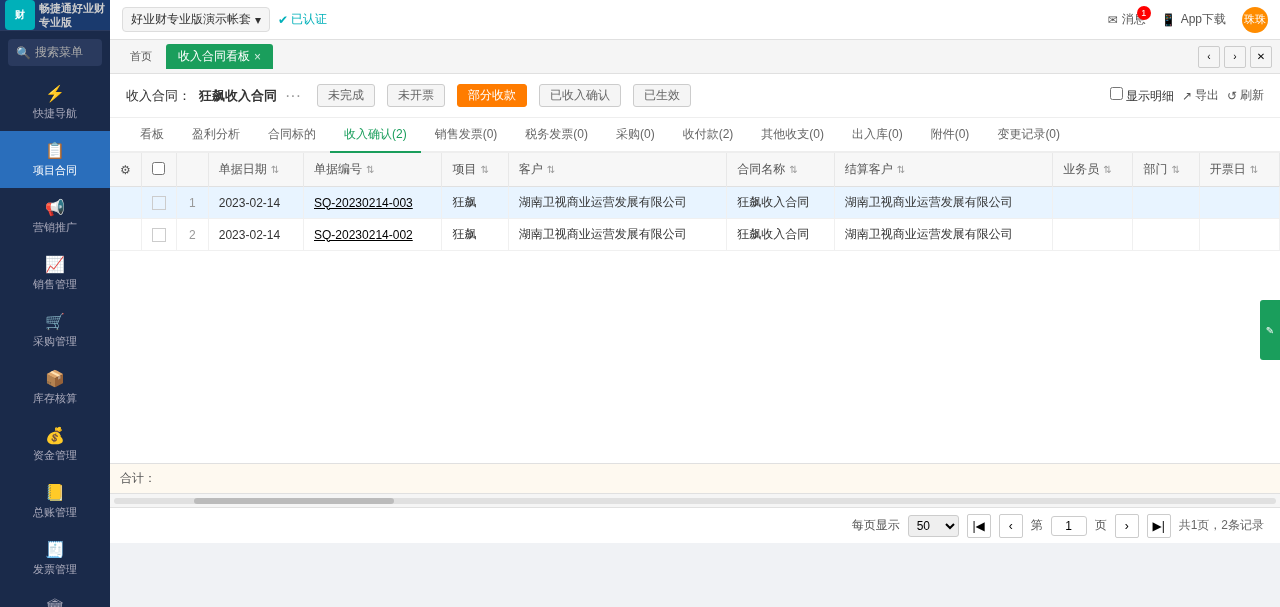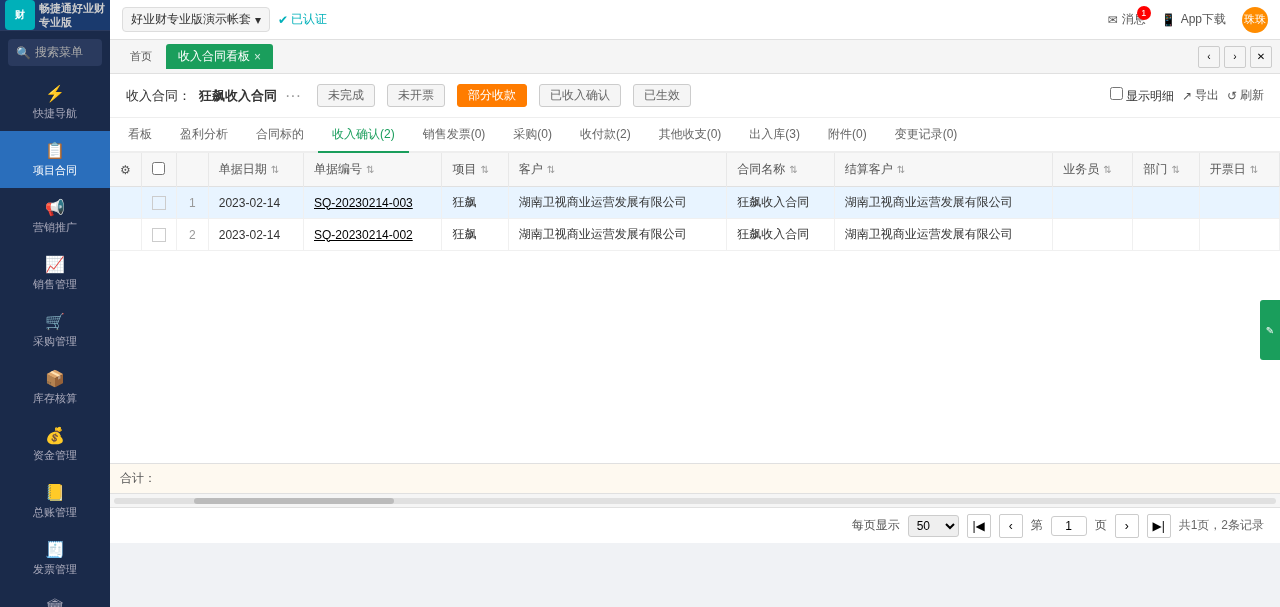--- a/index.html
+++ b/index.html
@@ -45,21 +45,21 @@
     .contract-title { font-size: 13px; color: #333; font-weight: 500; }
     .contract-name { font-size: 13px; color: #333; font-weight: bold; }
     .contract-more { color: #999; cursor: pointer; font-size: 16px; }
     .status-btns { display: flex; gap: 12px; margin-left: 8px; }
     .status-btn { padding: 2px 10px; border-radius: 3px; font-size: 12px; border: 1px solid #ccc; cursor: pointer; background: #f5f5f5; color: #666; }
     .status-btn.active-orange { background: #ff7c00; color: white; border-color: #ff7c00; }
     .contract-actions { margin-left: auto; display: flex; align-items: center; gap: 8px; }
     .action-btn { display: flex; align-items: center; gap: 3px; font-size: 12px; color: #555; cursor: pointer; background: none; border: none; }
 
     
-    .tabs-nav { display: flex; border-bottom: 2px solid #eee; padding: 0 4px; gap: 0; }
+    .tabs-nav { display: flex; border-bottom: 2px solid #eee; padding: 0 16px; gap: 0; }
     .tab-item { padding: 8px 14px; font-size: 12px; color: #666; cursor: pointer; border-bottom: 2px solid transparent; margin-bottom: -2px; }
     .tab-item.active { color: #1a9e5c; border-bottom-color: #1a9e5c; font-weight: 500; }
 
     
     .table-area { flex: 1; overflow: auto; padding: 0; }
     table { width: 100%; border-collapse: collapse; font-size: 12px; }
     table thead tr { background: #f7f7f7; border-bottom: 1px solid #e0e0e0; }
     table thead th { padding: 8px 10px; text-align: left; font-weight: 500; color: #555; border-right: 1px solid #e8e8e8; white-space: nowrap; }
     table thead th.setting-col { width: 30px; text-align: center; }
     table thead th.check-col { width: 30px; text-align: center; }
@@ -227,24 +227,25 @@
         </button>
       </div>
     </div>
 
     <div class="tabs-nav" id="content-tabs-container">
         <div class="tab-item">看板</div>
         <div class="tab-item">盈利分析</div>
         <div class="tab-item">合同标的</div>
         <div class="tab-item active">收入确认(2)</div>
         <div class="tab-item">销售发票(0)</div>
+        <div class="tab-item">税务发票(0)</div>
         <div class="tab-item">采购(0)</div>
         <div class="tab-item">收付款(2)</div>
         <div class="tab-item">其他收支(0)</div>
-        <div class="tab-item">出入库(3)</div>
+        <div class="tab-item">出入库(0)</div>
         <div class="tab-item">附件(0)</div>
         <div class="tab-item">变更记录(0)</div>
       </div>
 
     <div class="table-area">
       <table>
         <thead>
           <tr>
             <th class="setting-col">⚙</th>
             <th class="check-col"><input type="checkbox" style=""></th>

